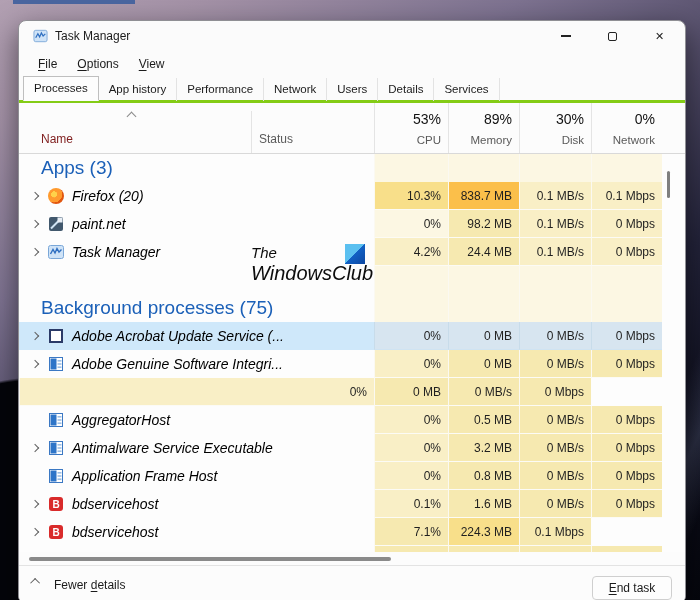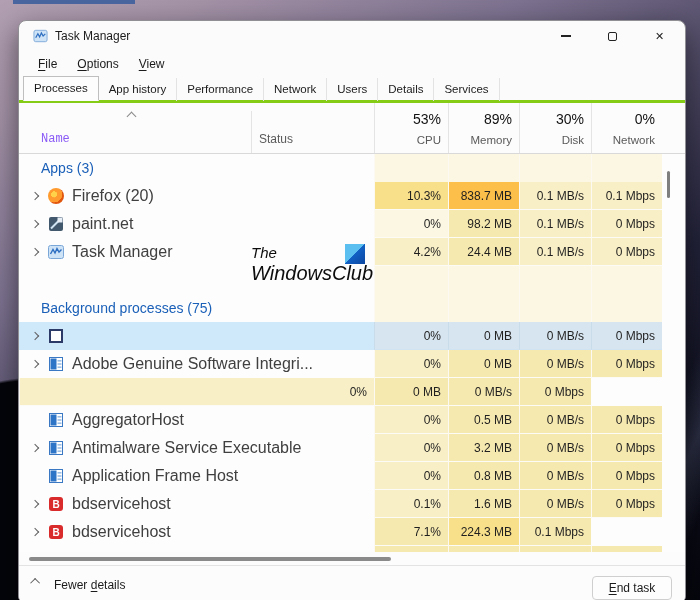--- a/index.html
+++ b/index.html
@@ -37,39 +37,39 @@
     border-bottom:3px solid #84cc16; background:#fbfbfb; }
   .tab { font-size:11.5px; color:#1b1b1b; padding:5px 10px 6px;
     border-right:1px solid #e3e3e3; margin-bottom:0; position:relative; top:1px; }
   .tab.active { background:#fdfdfd; border:1px solid #bfbfbf; border-bottom:1px solid #fdfdfd;
     border-right:1px solid #bfbfbf; }
 
   
   .colhead { position:relative; height:51px; border-bottom:1px solid #d9d9d9; background:#fcfcfc; }
   .sort-caret { position:absolute; left:109px; top:10px; width:7px; height:7px;
     border-left:1.5px solid #8a8a8a; border-top:1.5px solid #8a8a8a; transform:rotate(45deg); }
-  .name-h { position:absolute; left:22px; bottom:7px; font-size:12px; color:#8b5cf6;font-family:Liberation Mono, monospace; }
+  .name-h { position:absolute; left:22px; bottom:7px; font-size:12px; color:#7f1d1d; }
   .status-h { position:absolute; left:240px; bottom:7px; font-size:12px; color:#5a5a5a; }
   .hcols { position:absolute; left:355px; top:0; height:100%; display:flex; }
   .hcol { height:100%; border-left:1px solid #e4e4e4; position:relative; }
   .hcol:nth-child(1){ width:74px; } .hcol:nth-child(2){ width:71px; }
   .hcol:nth-child(3){ width:72px; } .hcol:nth-child(4){ width:71px; }
   .hcol .pct { position:absolute; right:7px; top:8px; font-size:14px; color:#111; }
   .hcol .lbl { position:absolute; right:7px; bottom:7px; font-size:11.5px; color:#5a5a5a; }
   .head-sep { position:absolute; left:232px; top:8px; bottom:0; width:1px; background:#e4e4e4; }
 
   
   .list { position:relative; height:398px; overflow:hidden; background:#fdfdfd; }
   .prow { display:grid; grid-template-columns:355px 74px 71px 72px 71px; height:28px; }
   .ncell { display:flex; align-items:center; position:relative; padding-left:4px; }
   .chev { width:6px; height:6px; border-right:1.3px solid #5f5f5f; border-bottom:1.3px solid #5f5f5f;
     transform:rotate(-45deg); margin:0 10px 0 9px; flex:0 0 auto; }
   .chev.none { visibility:hidden; }
-  .plabel { font-size:16px; color:#404040; margin-left:8px; white-space:nowrap; }
-  .glabel { font-size:14px; color:#1b60b8; margin-left:18px; white-space:nowrap; }
+  .plabel { font-size:14px; color:#000000; margin-left:8px; white-space:nowrap;font-style:italic; }
+  .glabel { font-size:19px; color:#1b60b8; margin-left:18px; white-space:nowrap; }
   .cell { font-size:12px; color:#1f1f1f; text-align:right; padding:0 7px 0 0;
     display:flex; align-items:center; justify-content:flex-end;
     border-left:1px solid #fbf9f1; border-bottom:1px solid #fcfbf5; white-space:nowrap; }
   .h0 { background:#fcf7e3; } .h1 { background:#f9efc6; } .h2 { background:#f6e9b0; }
   .h3 { background:#f8df8a; } .h4 { background:#fbbf4a; }
   .kind-group .cell, .kind-spacer .cell { border-bottom:none; }
   .prow.selected .ncell { background:#cfe8fa; }
   .cell.selc { background:#d7e5f0 !important; border-left-color:#c8dcea; border-bottom-color:#cfe3f2; }
 
   .ic { width:16px; height:16px; flex:0 0 auto; display:inline-flex;
@@ -236,20 +236,21 @@
         <div class="cell h0"></div>
         <div class="cell h0"></div>
         <div class="cell h0"></div>
       </div>
       <div class="prow kind-proc selected">
         <div class="ncell">
           <span class="chev"></span>
           <span class="ic">
             <span class="ic-acrobat"></span>
           </span>
+          <span class="plabel">Adobe Acrobat Update Service (...</span>
         </div>
         <div class="cell h1 selc">0%</div>
         <div class="cell h2 selc">0 MB</div>
         <div class="cell h2 selc">0 MB/s</div>
         <div class="cell h2 selc">0 Mbps</div>
       </div>
       <div class="prow kind-proc">
         <div class="ncell">
           <span class="chev"></span>
           <svg class="ic" viewBox="0 0 16 16">

